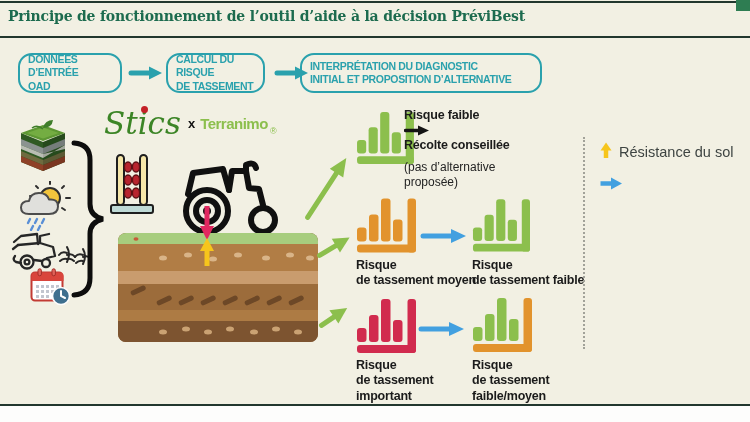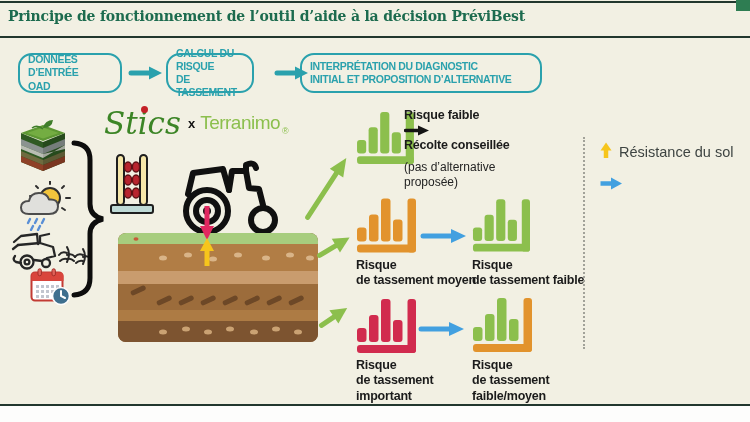--- a/index.html
+++ b/index.html
@@ -37,21 +37,21 @@
        white-space:pre-line;letter-spacing:-0.2px}
   .result-block{position:absolute;left:404px;top:108px;width:140px}
   .result-block .lblflow{font-weight:700;font-size:12.5px;color:#1b1b1b;letter-spacing:-0.2px}
   .result-block .note{font-weight:400;font-size:12px;color:#242424;white-space:pre-line;line-height:1.25;margin-top:8px}
   
   .logos{position:absolute;left:104px;top:108px;height:42px;white-space:nowrap}
   .stics-wrap{position:relative;display:inline-block}
   .stics-script{font-family:"DejaVu Serif",serif;font-style:italic;font-size:31px;line-height:1;color:#3c8526}
   .stics-dot{position:absolute;left:37px;top:-2px;width:7px;height:7px;border-radius:50%;background:#c42127}
   .logo-x{font-size:13px;font-weight:700;color:#111;margin:0 5px 0 7px;vertical-align:6px}
-  .terranimo{font-size:19px;font-weight:400;color:var(--green);letter-spacing:-0.5px;vertical-align:5px}
+  .terranimo{font-size:15px;font-weight:700;color:var(--green);letter-spacing:-0.5px;vertical-align:5px}
   .registered{font-size:9px;color:var(--green);vertical-align:0px;margin-left:2px}
   
   .divider{position:absolute;left:583px;top:137px;height:212px;border-left:2px dotted #a2a299}
   .legend{position:absolute;left:599px;top:142px;width:152px;color:#3e4442;font-size:14.5px;line-height:1.24}
   .leg-item{margin-bottom:12px}
   .leg-item svg{vertical-align:-3px;margin-right:6px}
   .leg-text{white-space:pre-line}
 </style>
 </head>
 <body>
@@ -64,21 +64,21 @@
   <div class="rule rule-title"></div>
 
   <div class="flowbox" style="left:18px;width:104px">
     <span>DONNÉES D’ENTRÉE
 OAD</span>
   </div>
   <svg class="arr" style="left:128px;top:65px" width="36" height="16" viewBox="0 0 36 16">
     <line x1="3" y1="8" x2="24" y2="8"></line>
       <path d="M21 1.5 L34 8 L21 14.5 Z"></path>
   </svg>
-  <div class="flowbox" style="left:166px;width:88px">
+  <div class="flowbox" style="left:166px;width:99px">
     <span>CALCUL DU RISQUE
 DE TASSEMENT</span>
   </div>
   <svg class="arr" style="left:274px;top:65px" width="36" height="16" viewBox="0 0 36 16">
     <line x1="3" y1="8" x2="24" y2="8"></line>
       <path d="M21 1.5 L34 8 L21 14.5 Z"></path>
   </svg>
   <div class="flowbox" style="left:300px;width:242px">
     <span>INTERPRÉTATION DU DIAGNOSTIC
 INITIAL ET PROPOSITION D’ALTERNATIVE</span>

